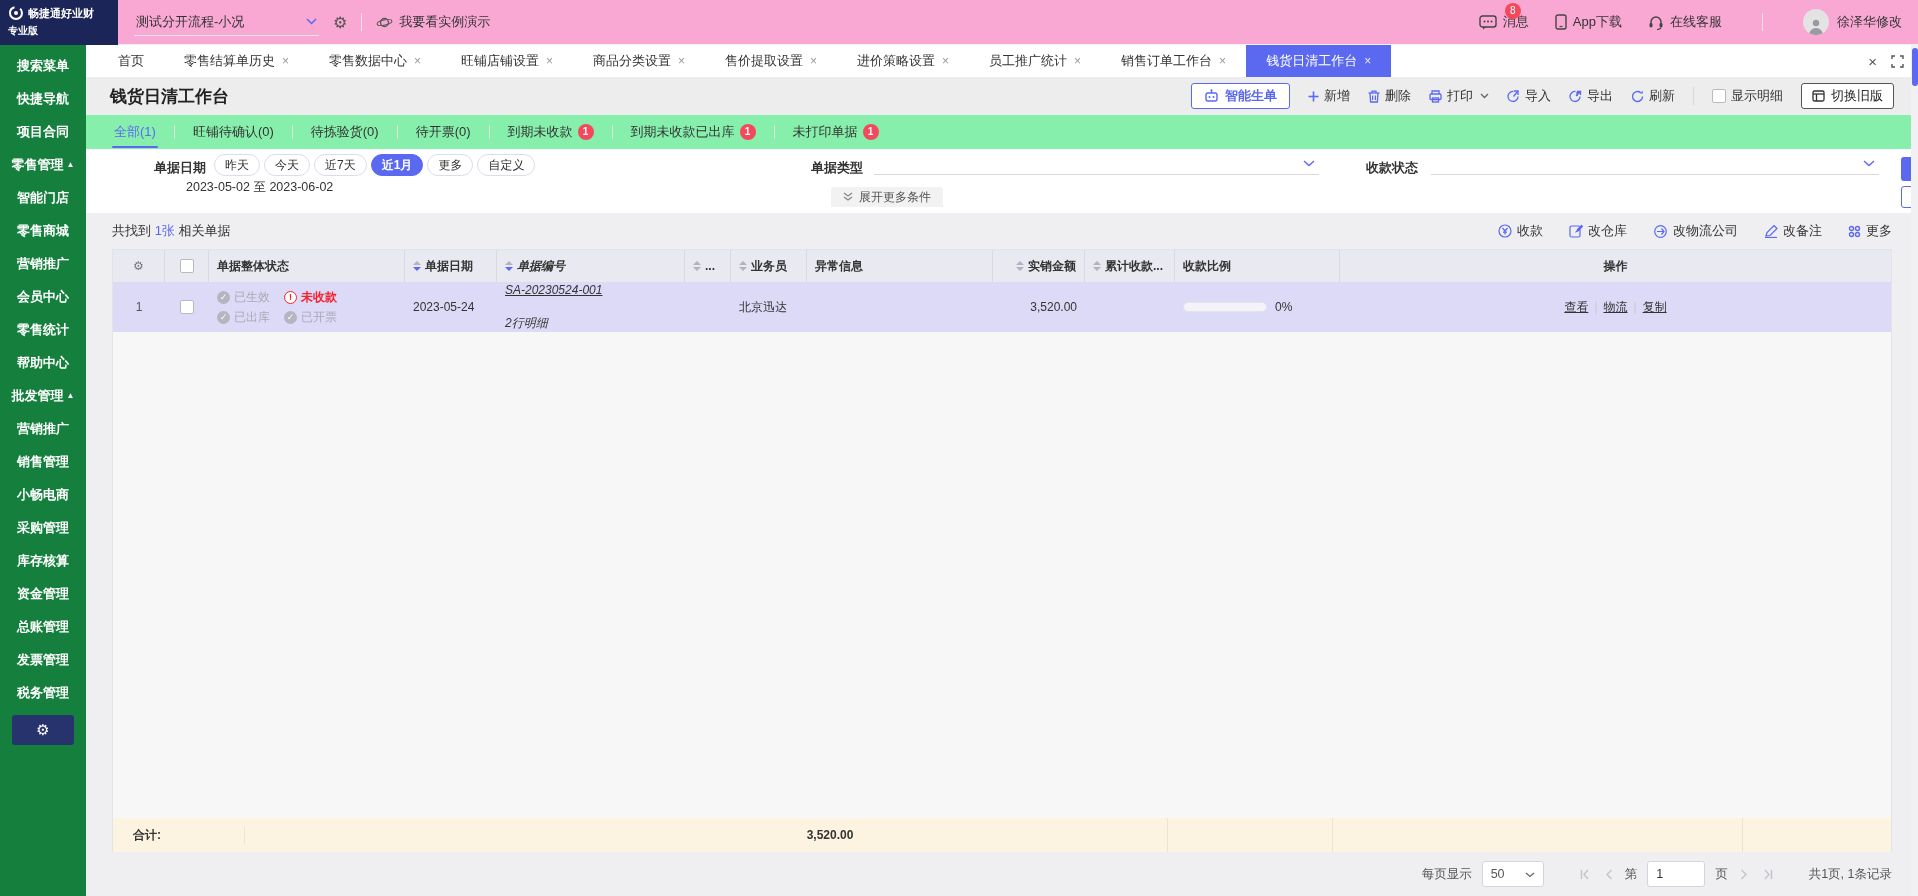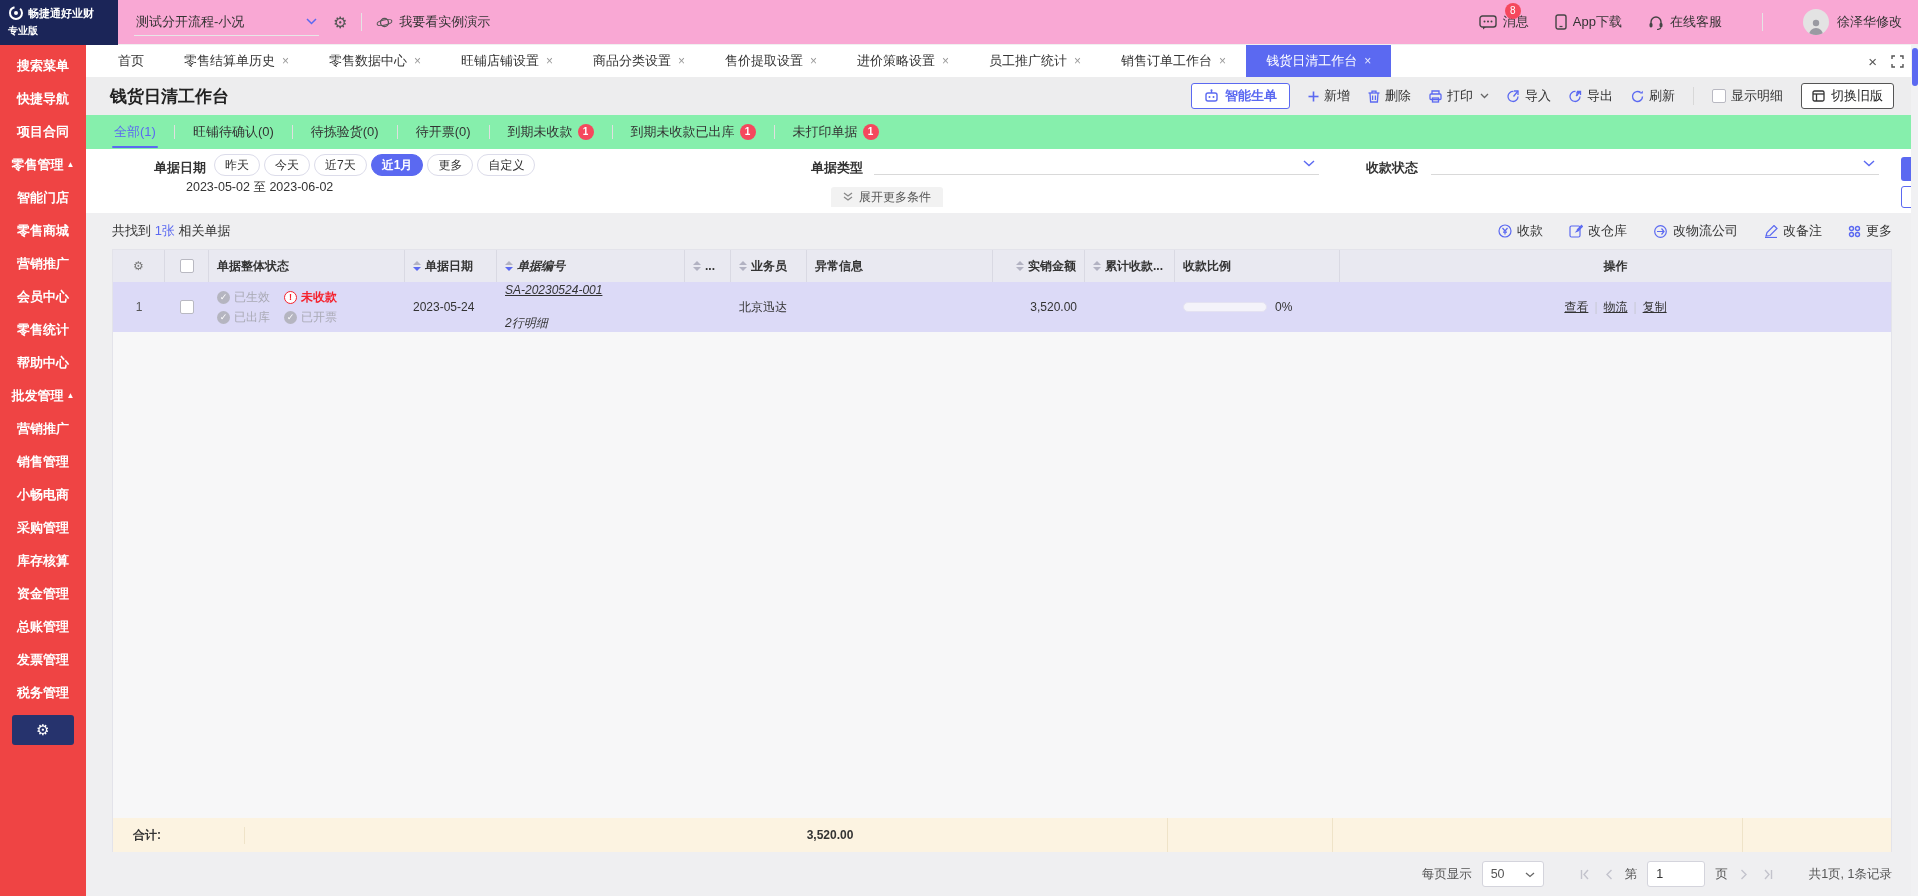--- a/index.html
+++ b/index.html
@@ -19,21 +19,21 @@
   .tb-gear { font-size:16px; margin-left:14px; cursor:pointer; color:#555; }
   .tb-divider { width:1px; height:18px; background:#e4e4e4; margin:0 14px; }
   .demo-link { display:flex; align-items:center; gap:6px; font-size:13px; cursor:pointer; }
   .topbar-right { margin-left:auto; display:flex; align-items:center; gap:26px; }
   .tb-item { display:flex; align-items:center; gap:6px; font-size:13px; cursor:pointer; position:relative; }
   .badge-num { position:absolute; top:-10px; left:26px; min-width:16px; height:16px; border-radius:8px; background:#f5485d; color:#fff; font-size:10px; line-height:16px; text-align:center; padding:0 3px; }
   .avatar { width:26px; height:26px; border-radius:50%; background:#e3e3e3; display:flex; align-items:flex-end; justify-content:center; overflow:hidden; }
 
   
   .main-row { flex:1; display:flex; min-height:0; }
-  .sidebar { width:86px; background:#ef4444; color:#fff; flex:0 0 86px; display:flex; flex-direction:column; padding-top:4px; }
+  .sidebar { width:86px; background:#15803d; color:#fff; flex:0 0 86px; display:flex; flex-direction:column; padding-top:4px; }
   .side-item { height:33px; display:flex; align-items:center; justify-content:center; gap:3px; font-size:13px; font-weight:bold; cursor:pointer; white-space:nowrap; }
   .side-arrow { font-size:8px; }
   .side-gear { margin-top:6px; height:30px; display:flex; align-items:center; justify-content:center; background:#26336d; width:62px; align-self:center; border-radius:3px; font-size:15px; cursor:pointer; }
 
   .content-col { flex:1; display:flex; flex-direction:column; min-width:0; }
 
   
   .tabstrip { height:32px; flex:0 0 32px; background:#fff; display:flex; align-items:stretch; padding-left:12px; position:relative; }
   .tab { display:flex; align-items:center; gap:7px; padding:0 20px; font-size:13px; cursor:pointer; color:#333; white-space:nowrap; }
   .tab .tclose { color:#999; font-size:12px; }

